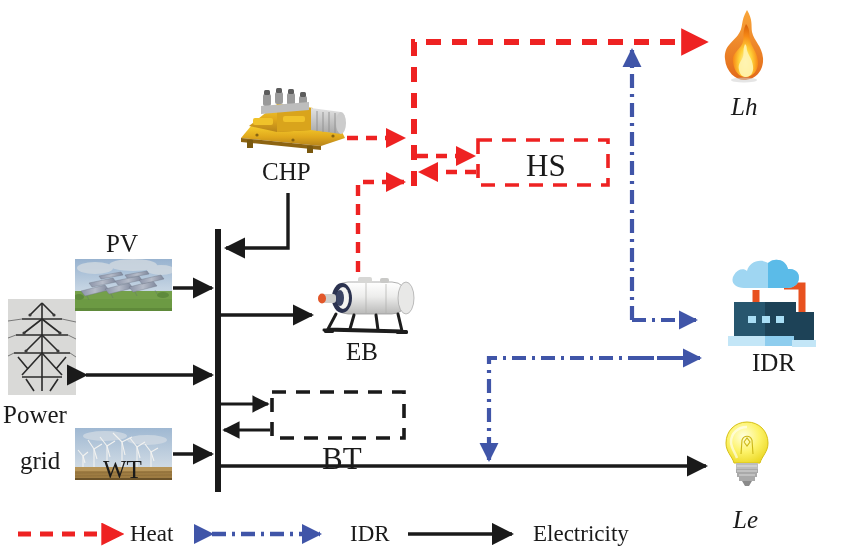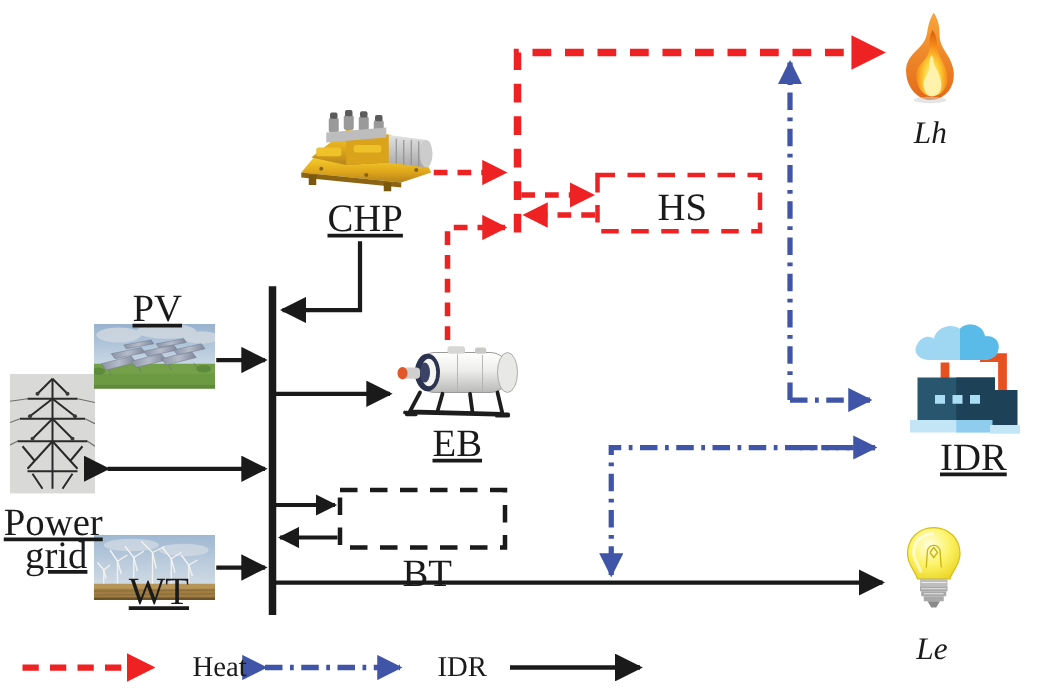--- a/index.html
+++ b/index.html
@@ -1,21 +1,21 @@
 <!DOCTYPE html>
 <html><head>
 <meta charset="utf-8">
 <style>
   html,body{margin:0;padding:0;background:#ffffff;}
   body{width:848px;height:554px;position:relative;overflow:hidden;
        font-family:"Liberation Serif",serif;color:#1a1a1a;}
   #stage{position:absolute;left:0;top:0;width:848px;height:554px;}
   svg.layer{position:absolute;left:0;top:0;width:848px;height:554px;}
   .lbl{position:absolute;white-space:nowrap;line-height:1;}
-  .lbl-lg{font-size:31px;text-decoration:underline;}
+  .lbl-lg{font-size:25px;}
   .lbl-md{font-size:31px;}
   .lbl-it{font-style:italic;font-size:25px;}
   .legend-txt{font-size:23px;}
   .photo{position:absolute;overflow:hidden;}
   .photo svg{display:block;}
 </style>
 </head>
 <body>
 
 <div id="stage">
@@ -367,31 +367,32 @@
 
     <polyline points="700,358 489,358 489,460" fill="none" stroke="#4055a8" stroke-width="4.2" stroke-dasharray="14,6,3,6" marker-end="url(#bl)"></polyline>
     <polyline points="640,358 700,358" fill="none" stroke="#4055a8" stroke-width="4.2" stroke-dasharray="14,6,3,6" marker-end="url(#bl)"></polyline>
 
     <line x1="18" y1="534" x2="122" y2="534" stroke="#ee2222" stroke-width="5" stroke-dasharray="13,9" marker-end="url(#rd)"></line>
     <line x1="212" y1="534" x2="320" y2="534" stroke="#4055a8" stroke-width="4.4" stroke-dasharray="14,6,3,6" marker-end="url(#bl)" marker-start="url(#bl)"></line>
     <line x1="408" y1="534" x2="512" y2="534" stroke="#1a1a1a" stroke-width="3.6" marker-end="url(#ebk)"></line>
   </svg>
 
   <div class="lbl lbl-lg" style="left:3px;top:402px;">Power</div>
-  <div class="lbl lbl-lg" style="left:20px;top:428px;">grid</div>
+  <div class="lbl lbl-lg" style="left:20px;top:448px;">grid</div>
 
   <div class="lbl lbl-lg" style="left:106px;top:231px;">PV</div>
   <div class="lbl lbl-lg" style="left:103px;top:457px;">WT</div>
 
   <div class="lbl lbl-lg" style="left:262px;top:159px;">CHP</div>
   <div class="lbl lbl-lg" style="left:346px;top:339px;">EB</div>
 
   <div class="lbl lbl-md" style="left:322px;top:403px;margin-top:40px;">BT</div>
   <div class="lbl lbl-md" style="left:526px;top:150px;">HS</div>
 
   <div class="lbl lbl-it" style="left:731px;top:94px;">Lh</div>
   <div class="lbl lbl-lg" style="left:752px;top:350px;">IDR</div>
   <div class="lbl lbl-it" style="left:733px;top:491px;margin-top:16px;">Le</div>
 
-  <div class="lbl legend-txt" style="left:154px;top:522px;">Heat</div>
+  <div class="lbl legend-txt" style="left:130px;top:522px;">Heat</div>
   <div class="lbl legend-txt" style="left:350px;top:522px;">IDR</div>
+  <div class="lbl legend-txt" style="left:533px;top:522px;">Electricity</div>
 
 </div>
 
 </body></html>

